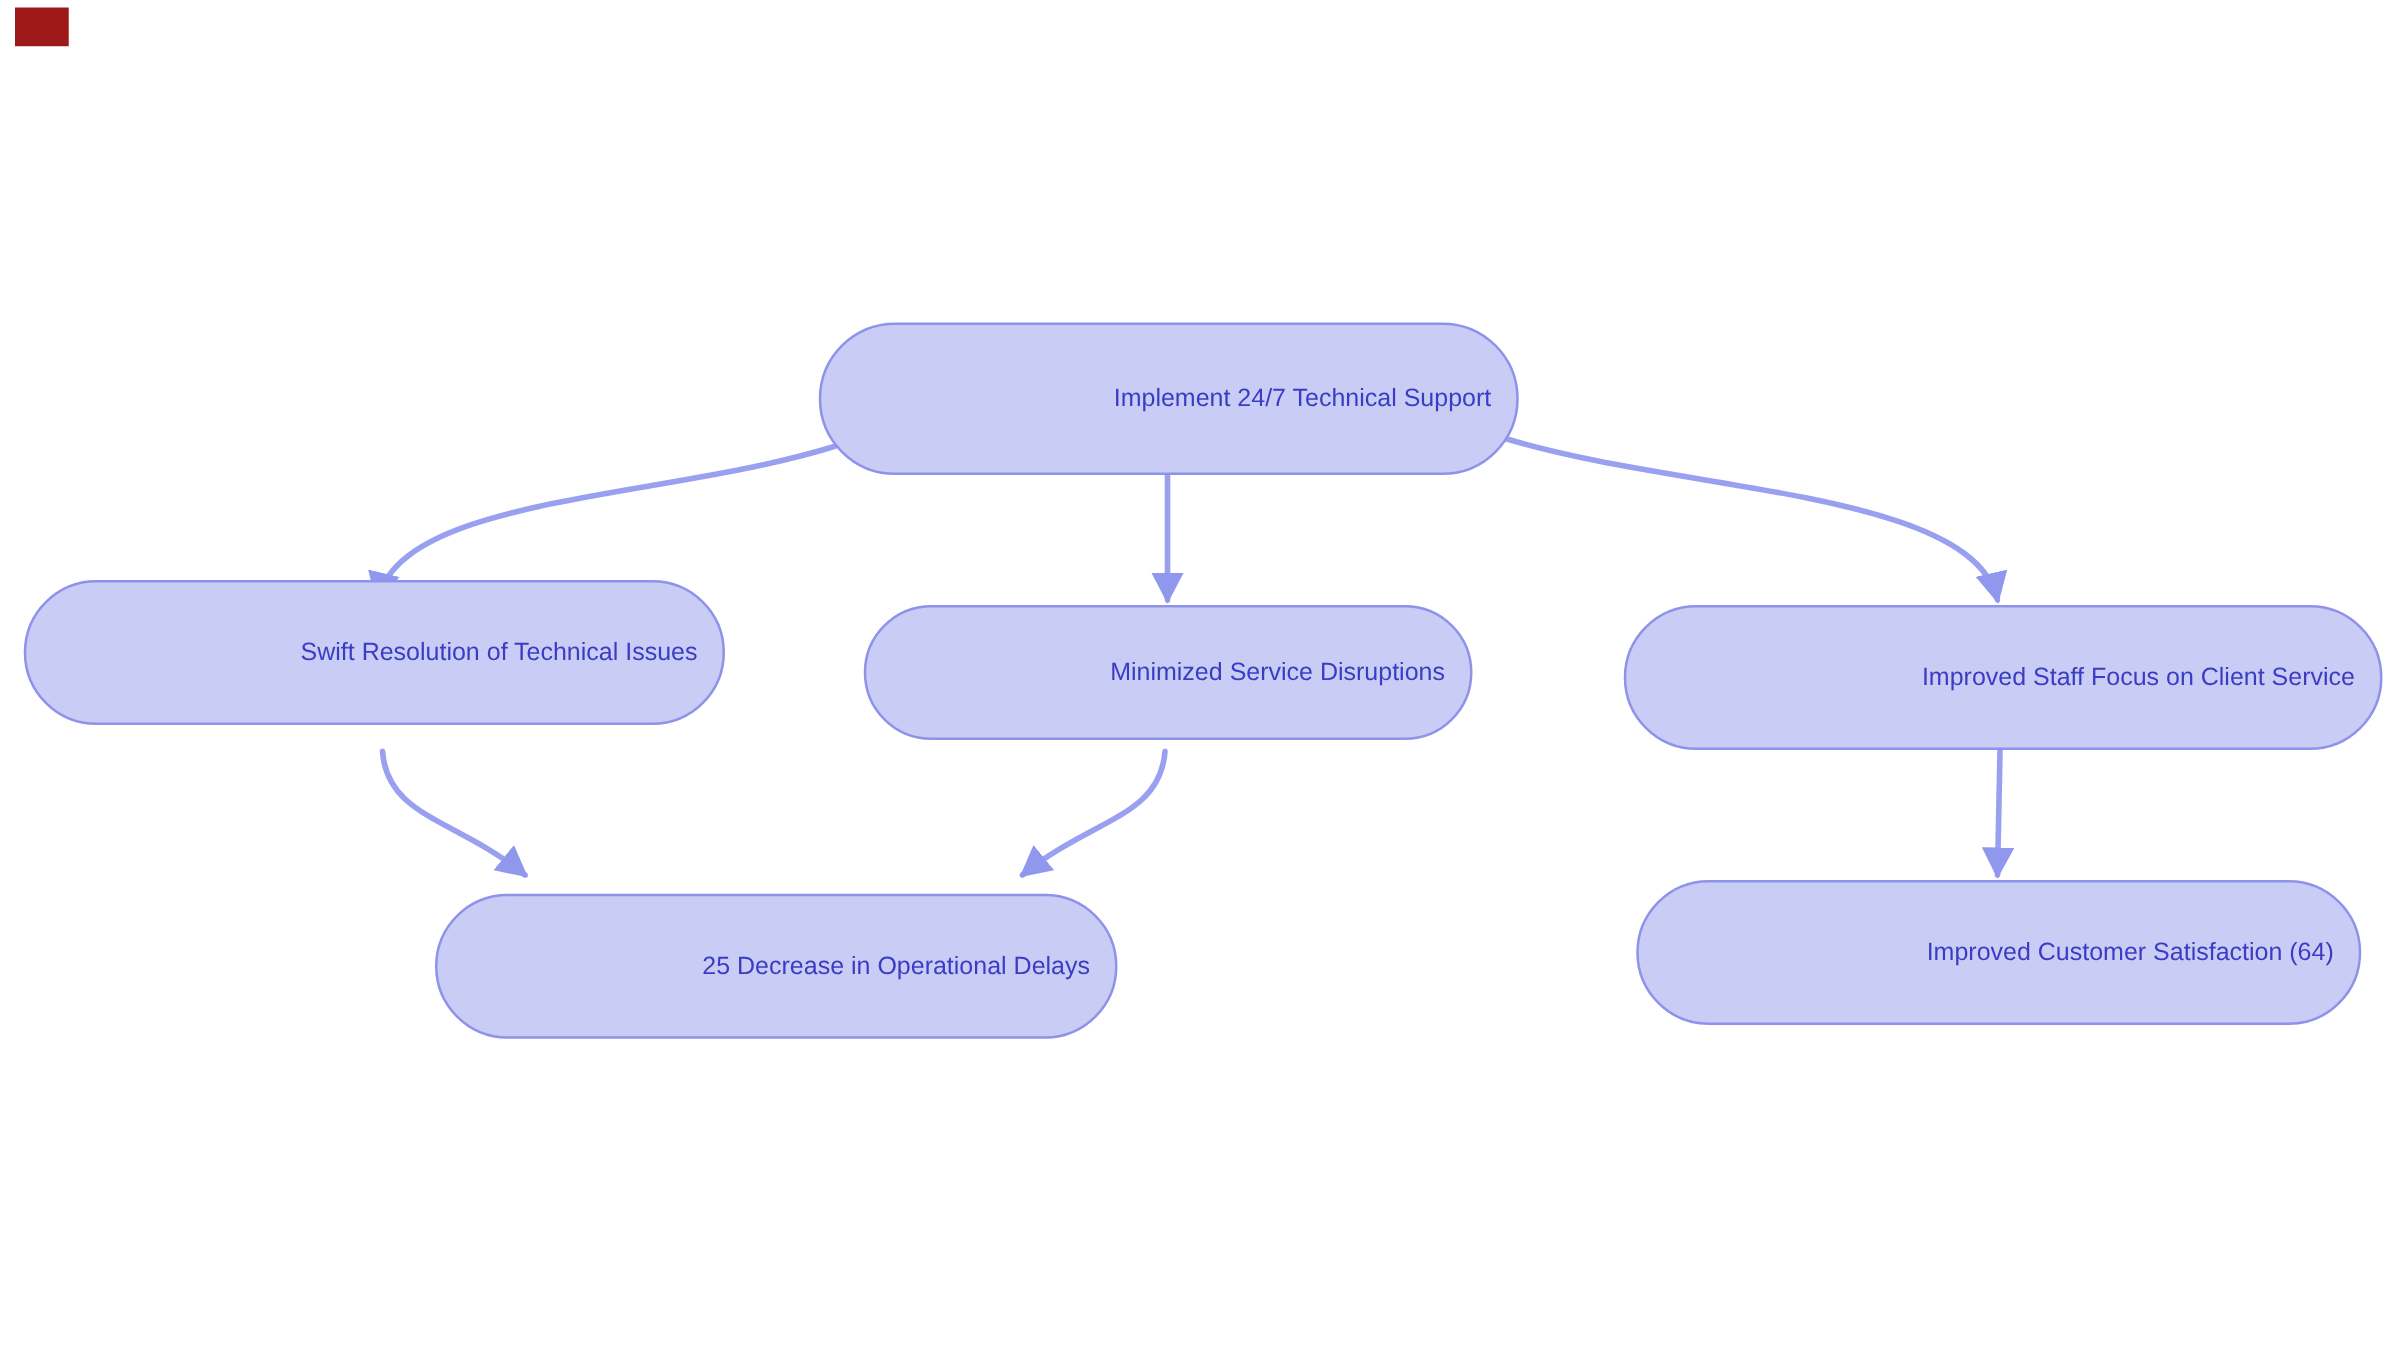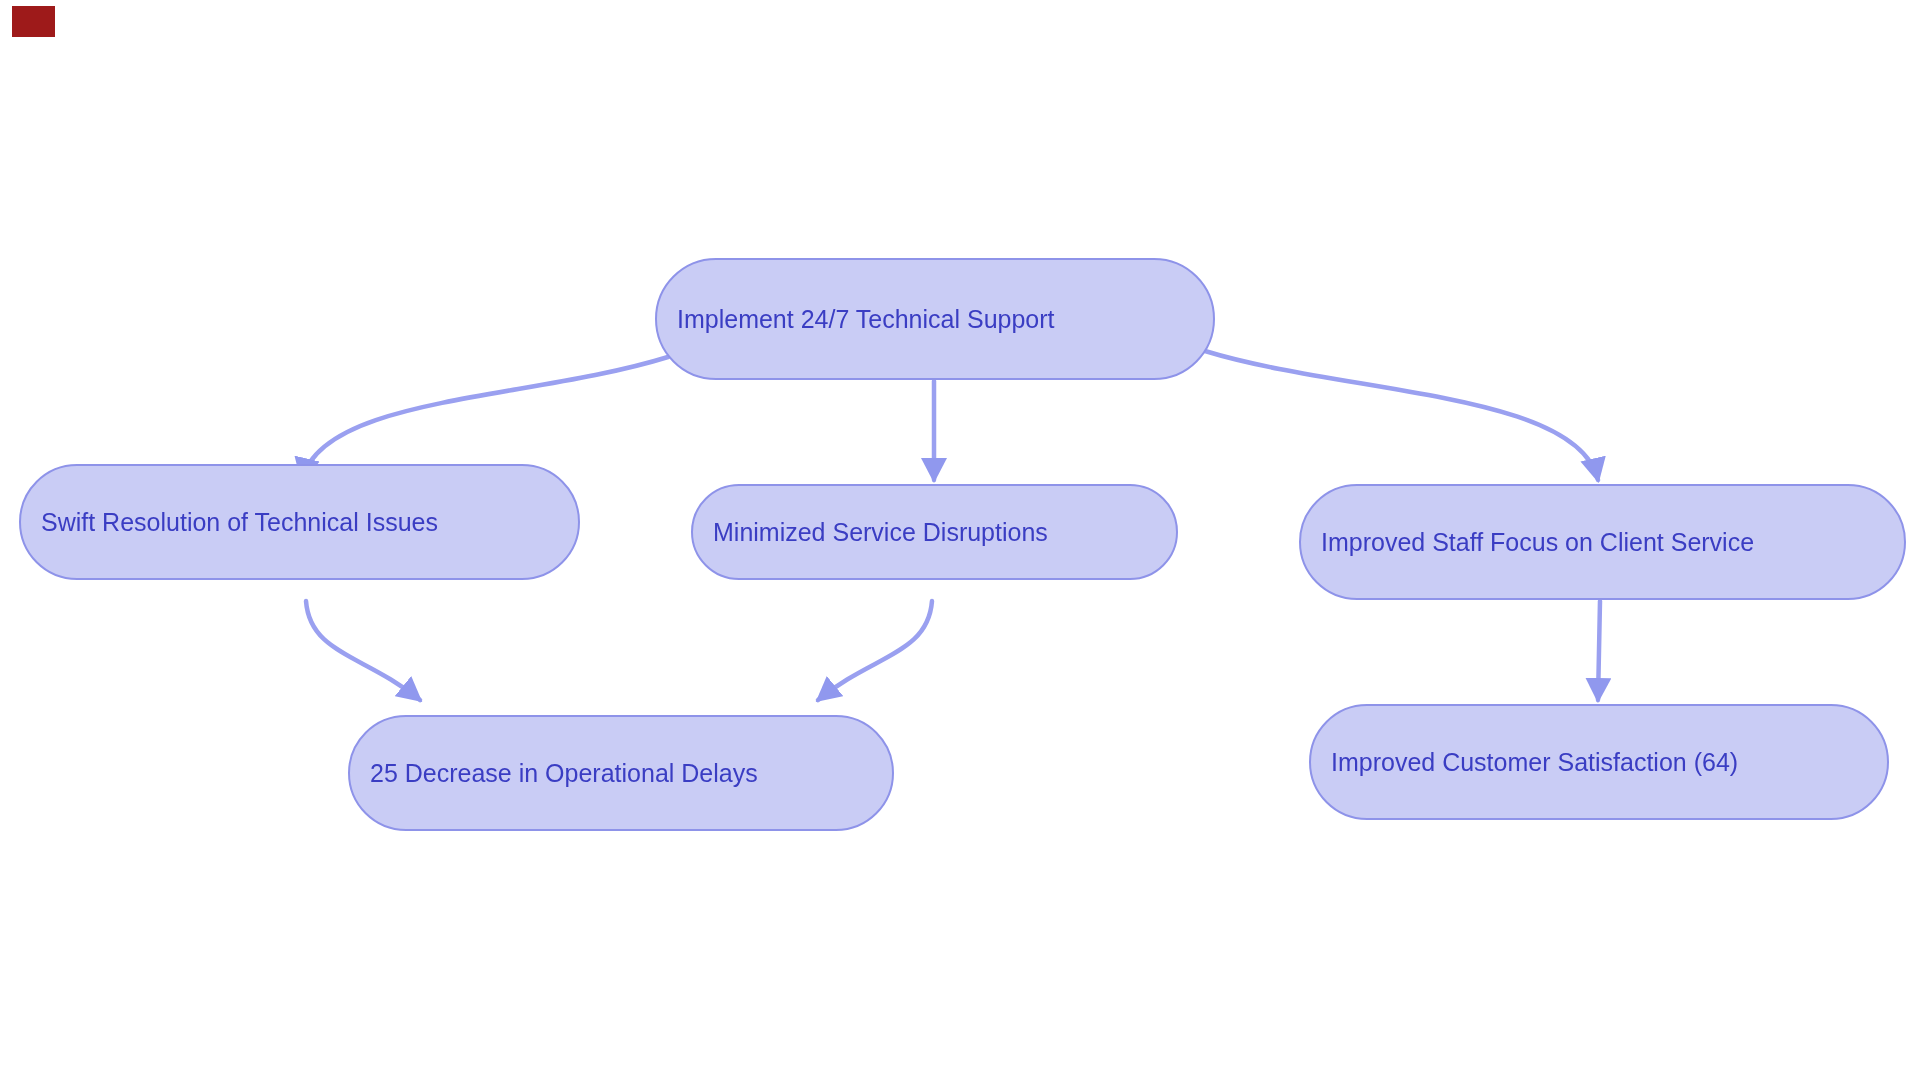--- a/index.html
+++ b/index.html
@@ -30,26 +30,26 @@
     stroke: var(--edge, #9aa0f0);
     stroke-width: 4.5;
     stroke-linecap: round;
   }
   .flow-node {
     position: absolute;
     z-index: 2;
     box-sizing: border-box;
     display: flex;
     align-items: center;
-    justify-content: flex-start;
+    justify-content: flex-end;
     background: var(--fill, #c9ccf5);
     border: 2.5px solid var(--border, #8e93e9);
     border-radius: 62px;
     color: var(--text, #3a3dc3);
-    font-size: 25px;
+    font-size: 20px;
     line-height: 1;
     white-space: nowrap;
     text-align: center;
   }
   .flow-node .node-label {
     padding: 0 20px;
   }
 </style>
 </head>
 <body>
@@ -74,21 +74,21 @@
       </g>
   </svg>
 
   <div id="nodes">
       <div class="flow-node" style="left: 655px; top: 258px; width: 560px; height: 122px;">
         <span class="node-label">Implement 24/7 Technical Support</span>
       </div>
       <div class="flow-node" style="left: 19px; top: 464px; width: 561px; height: 116px;">
         <span class="node-label">Swift Resolution of Technical Issues</span>
       </div>
-      <div class="flow-node" style="left: 691px; top: 484px; width: 487px; height: 96px;">
+      <div class="flow-node" style="left: 691px; top: 484px; width: 487px; height: 108px;">
         <span class="node-label">Minimized Service Disruptions</span>
       </div>
       <div class="flow-node" style="left: 1299px; top: 484px; width: 607px; height: 116px;">
         <span class="node-label">Improved Staff Focus on Client Service</span>
       </div>
       <div class="flow-node" style="left: 348px; top: 704px; width: 546px; height: 116px; margin-top: 11px;">
         <span class="node-label">25 Decrease in Operational Delays</span>
       </div>
       <div class="flow-node" style="left: 1309px; top: 704px; width: 580px; height: 116px;">
         <span class="node-label">Improved Customer Satisfaction (64)</span>

